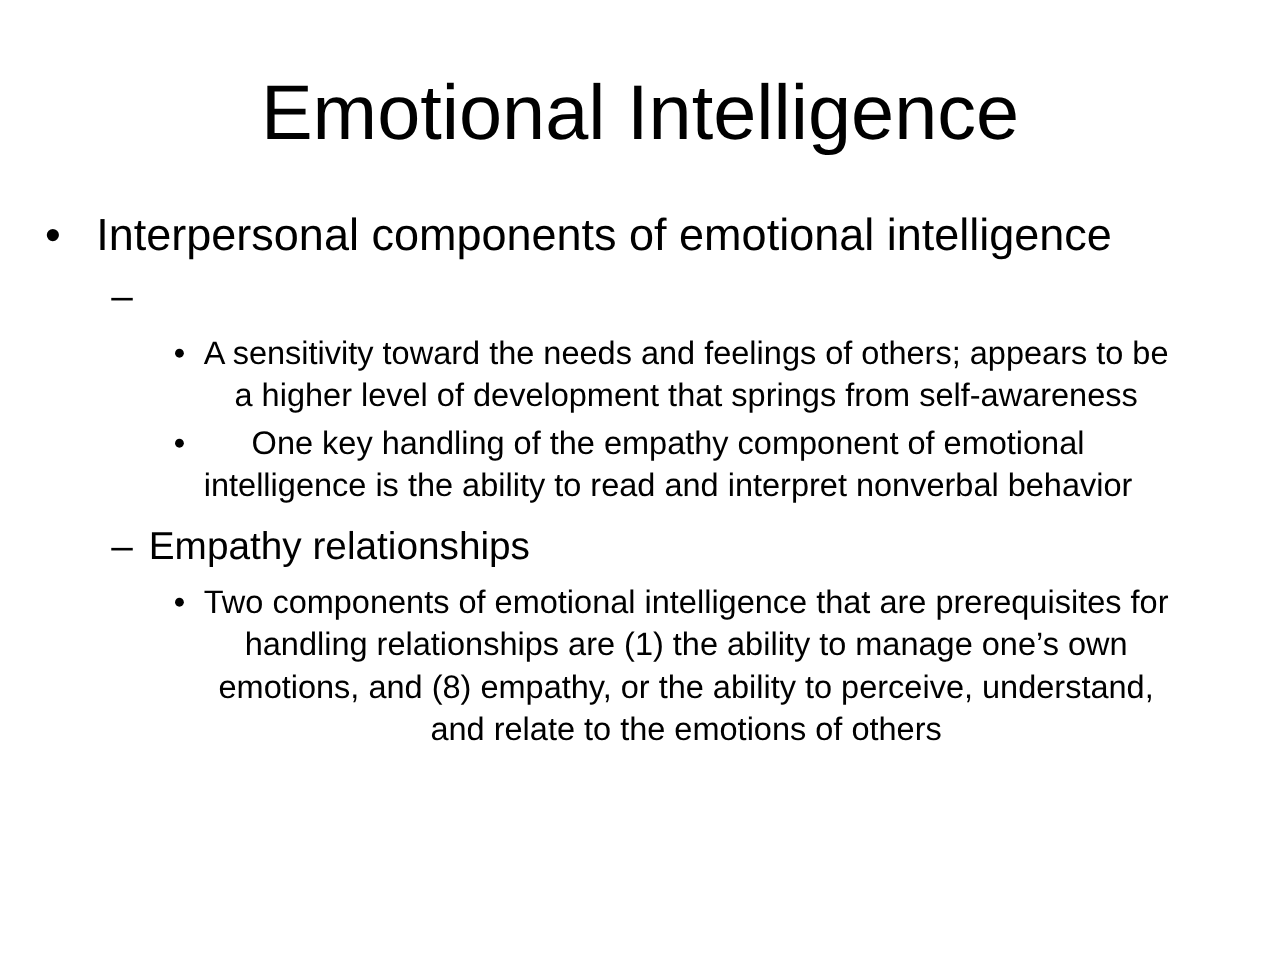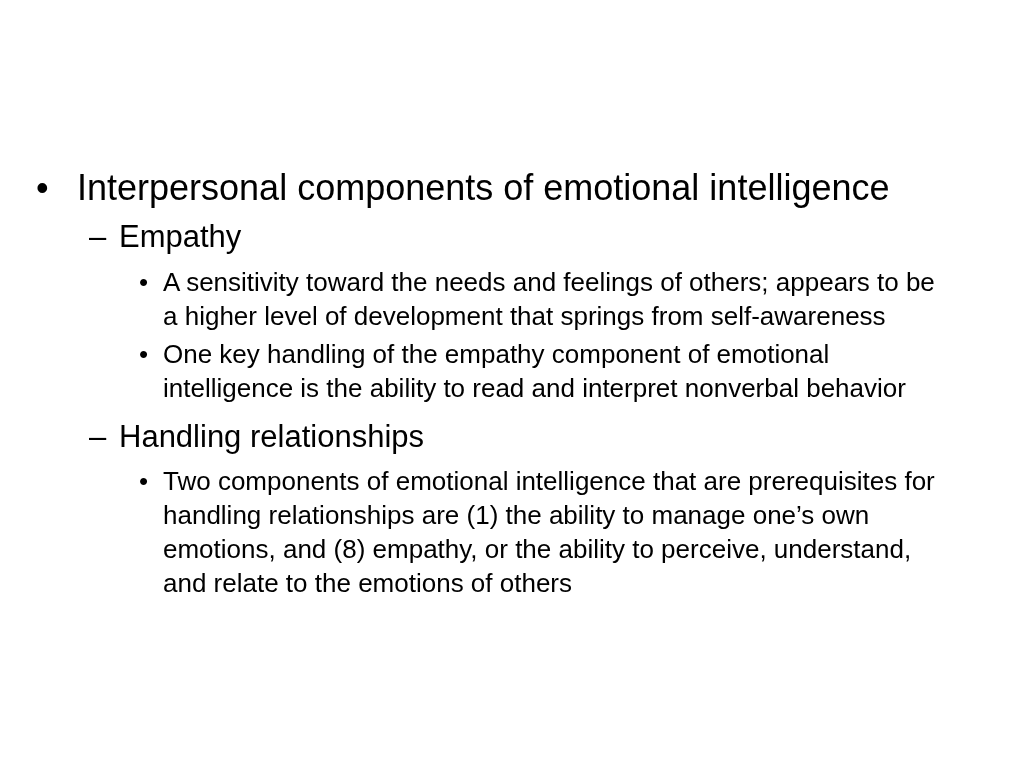--- a/index.html
+++ b/index.html
@@ -31,65 +31,66 @@
     display: flex;
     align-items: flex-start;
   }
   .row .marker {
     flex: 0 0 auto;
     display: inline-block;
   }
   .row .text {
     flex: 0 0 auto;
     white-space: pre-line;
+    text-align: center;
   }
   .l1 { left: 36px;  font-size: 36px; line-height: 44px; }
   .l1 .marker { width: 41px; }
   .l2 { left: 89px;  font-size: 31px; line-height: 39px; }
   .l2 .marker { width: 30px; }
   .l3 { left: 139px; font-size: 26px; line-height: 34px; }
   .l3 .marker { width: 24px; }
   .pos-b0 { top: 166px; }
   .pos-b1 { top: 217px; }
   .pos-b2 { top: 265px; }
   .pos-b3 { top: 337px; }
   .pos-b4 { top: 417px; }
   .pos-b5 { top: 464px; }
 </style>
 </head>
 <body>
 
 <div class="slide">
 
+  <div class="title">Emotional Intelligence</div>
 
   <div class="row l1 pos-b0">
     <span class="marker">•</span>
     <div class="text">Interpersonal components of emotional intelligence</div>
   </div>
 
   <div class="row l2 pos-b1">
     <span class="marker">–</span>
-    <div class="text">Empathy</div>
   </div>
 
   <div class="row l3 pos-b2">
     <span class="marker">•</span>
     <div class="text">A sensitivity toward the needs and feelings of others; appears to be
 a higher level of development that springs from self-awareness</div>
   </div>
 
   <div class="row l3 pos-b3">
     <span class="marker">•</span>
     <div class="text">One key handling of the empathy component of emotional
 intelligence is the ability to read and interpret nonverbal behavior</div>
   </div>
 
   <div class="row l2 pos-b4">
     <span class="marker">–</span>
-    <div class="text">Handling relationships</div>
+    <div class="text">Empathy relationships</div>
   </div>
 
   <div class="row l3 pos-b5">
     <span class="marker">•</span>
     <div class="text">Two components of emotional intelligence that are prerequisites for
 handling relationships are (1) the ability to manage one’s own
 emotions, and (8) empathy, or the ability to perceive, understand,
 and relate to the emotions of others</div>
   </div>
 

